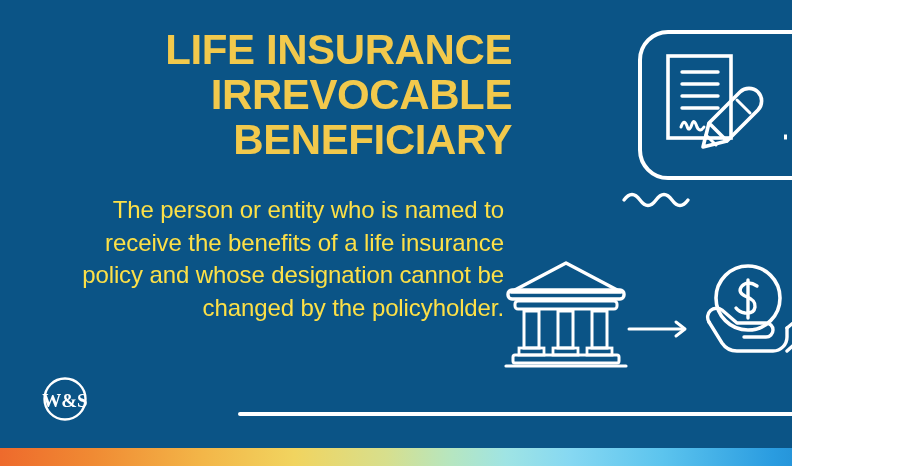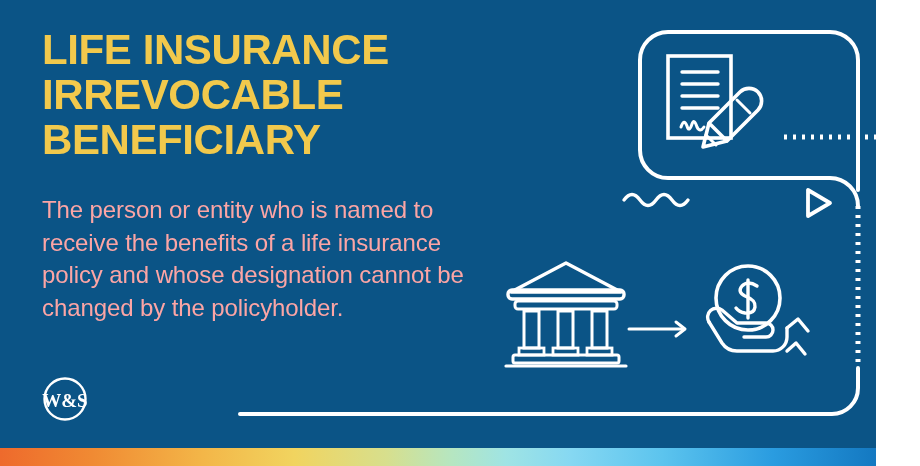--- a/index.html
+++ b/index.html
@@ -2,25 +2,26 @@
 <html><head>
 <meta charset="utf-8">
 <style>
   html, body {
     margin: 0;
     padding: 0;
     background: #ffffff;
   }
   #infographic {
     position: relative;
-    width: 876px;
+    width: 792px;
     height: 466px;
     overflow: hidden;
     background: #0b5486;
     font-family: "Liberation Sans", sans-serif;
+    text-align: right;
   }
   .bg-fill {
     position: absolute;
     left: 0; top: 0;
     width: 920px;
     height: 448px;
     background: #0b5486;
   }
   
   .text-col {
@@ -34,21 +35,21 @@
     font-family: "Liberation Sans", sans-serif;
     font-weight: bold;
     font-size: 42px;
     line-height: 1.07;
     letter-spacing: -0.4px;
     margin: 0;
     text-transform: uppercase;
     white-space: pre-line;
   }
   .subhead {
-    color: #fca5a5;
+    color: #fde047;
     font-family: "Liberation Sans", sans-serif;
     font-weight: normal;
     font-size: 24px;
     line-height: 1.36;
     letter-spacing: -0.1px;
     margin: 0;
     position: absolute;
     top: 166px;
     left: 0;
     width: 462px;

